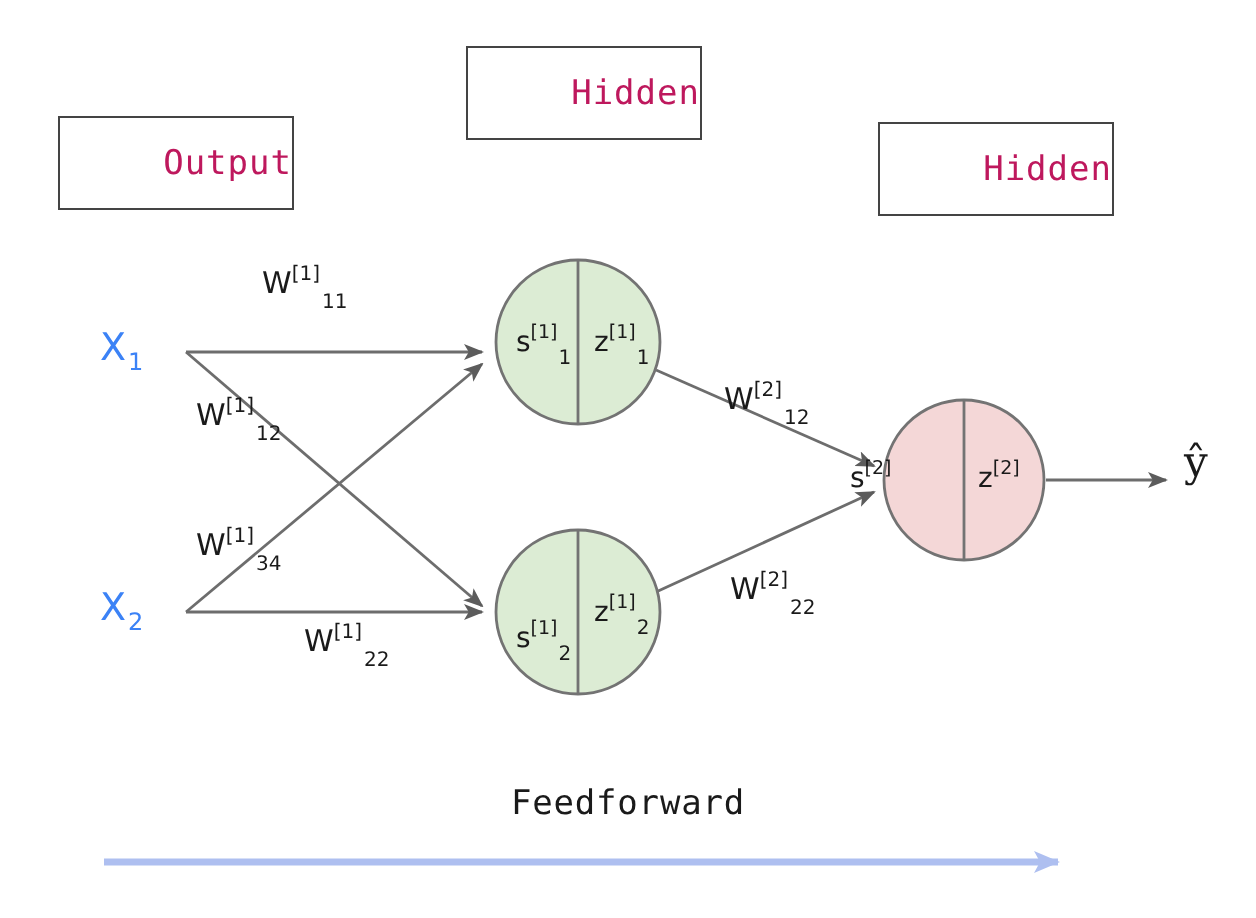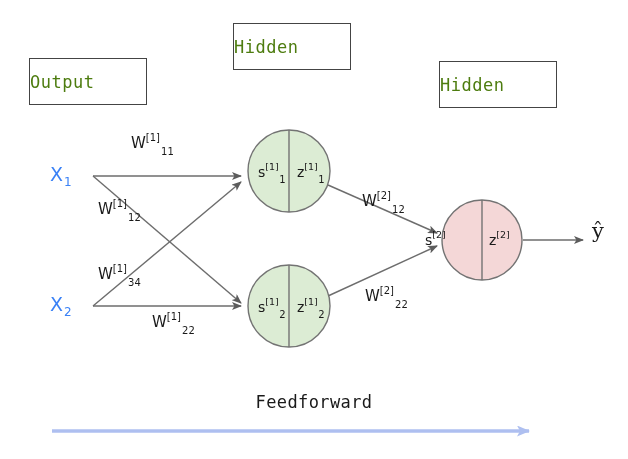--- a/index.html
+++ b/index.html
@@ -23,24 +23,24 @@
     height: 459px;
   }
   
   .layer-box {
     position: absolute;
     box-sizing: border-box;
     border: 1.6px solid #444444;
     background: #ffffff;
     display: flex;
     align-items: center;
-    justify-content: flex-start;
+    justify-content: flex-end;
     font-family: "DejaVu Sans Mono", monospace;
     font-size: 17px;
-    color: #4d7c0f;
+    color: #be185d;
     letter-spacing: 0.5px;
   }
   #box-input  { left: 29px;  top: 58px;  width: 118px; height: 47px; }
   #box-hidden { left: 233px; top: 23px;  width: 118px; height: 47px; }
   #box-output { left: 439px; top: 61px;  width: 118px; height: 47px; }
 
   
   .var-label {
     position: absolute;
     font-family: "DejaVu Sans", sans-serif;
@@ -113,21 +113,21 @@
     top: -1px;
   }
   .neuron-text .sub {
     font-size: 10px;
     position: relative;
     top: 6px;
     left: 0.5px;
   }
   #n1-s { left: 258px; top: 163px; }
   #n1-z { left: 297px; top: 163px; }
-  #n2-s { left: 258px; top: 298px; }
+  #n2-s { left: 258px; top: 311px; }
   #n2-z { left: 297px; top: 298px; }
   #n3-s { left: 425px; top: 231px; }
   #n3-z { left: 489px; top: 231px; }
 
   
   #feedforward-label {
     position: absolute;
     left: 0;
     top: 392px;
     width: 628px;

